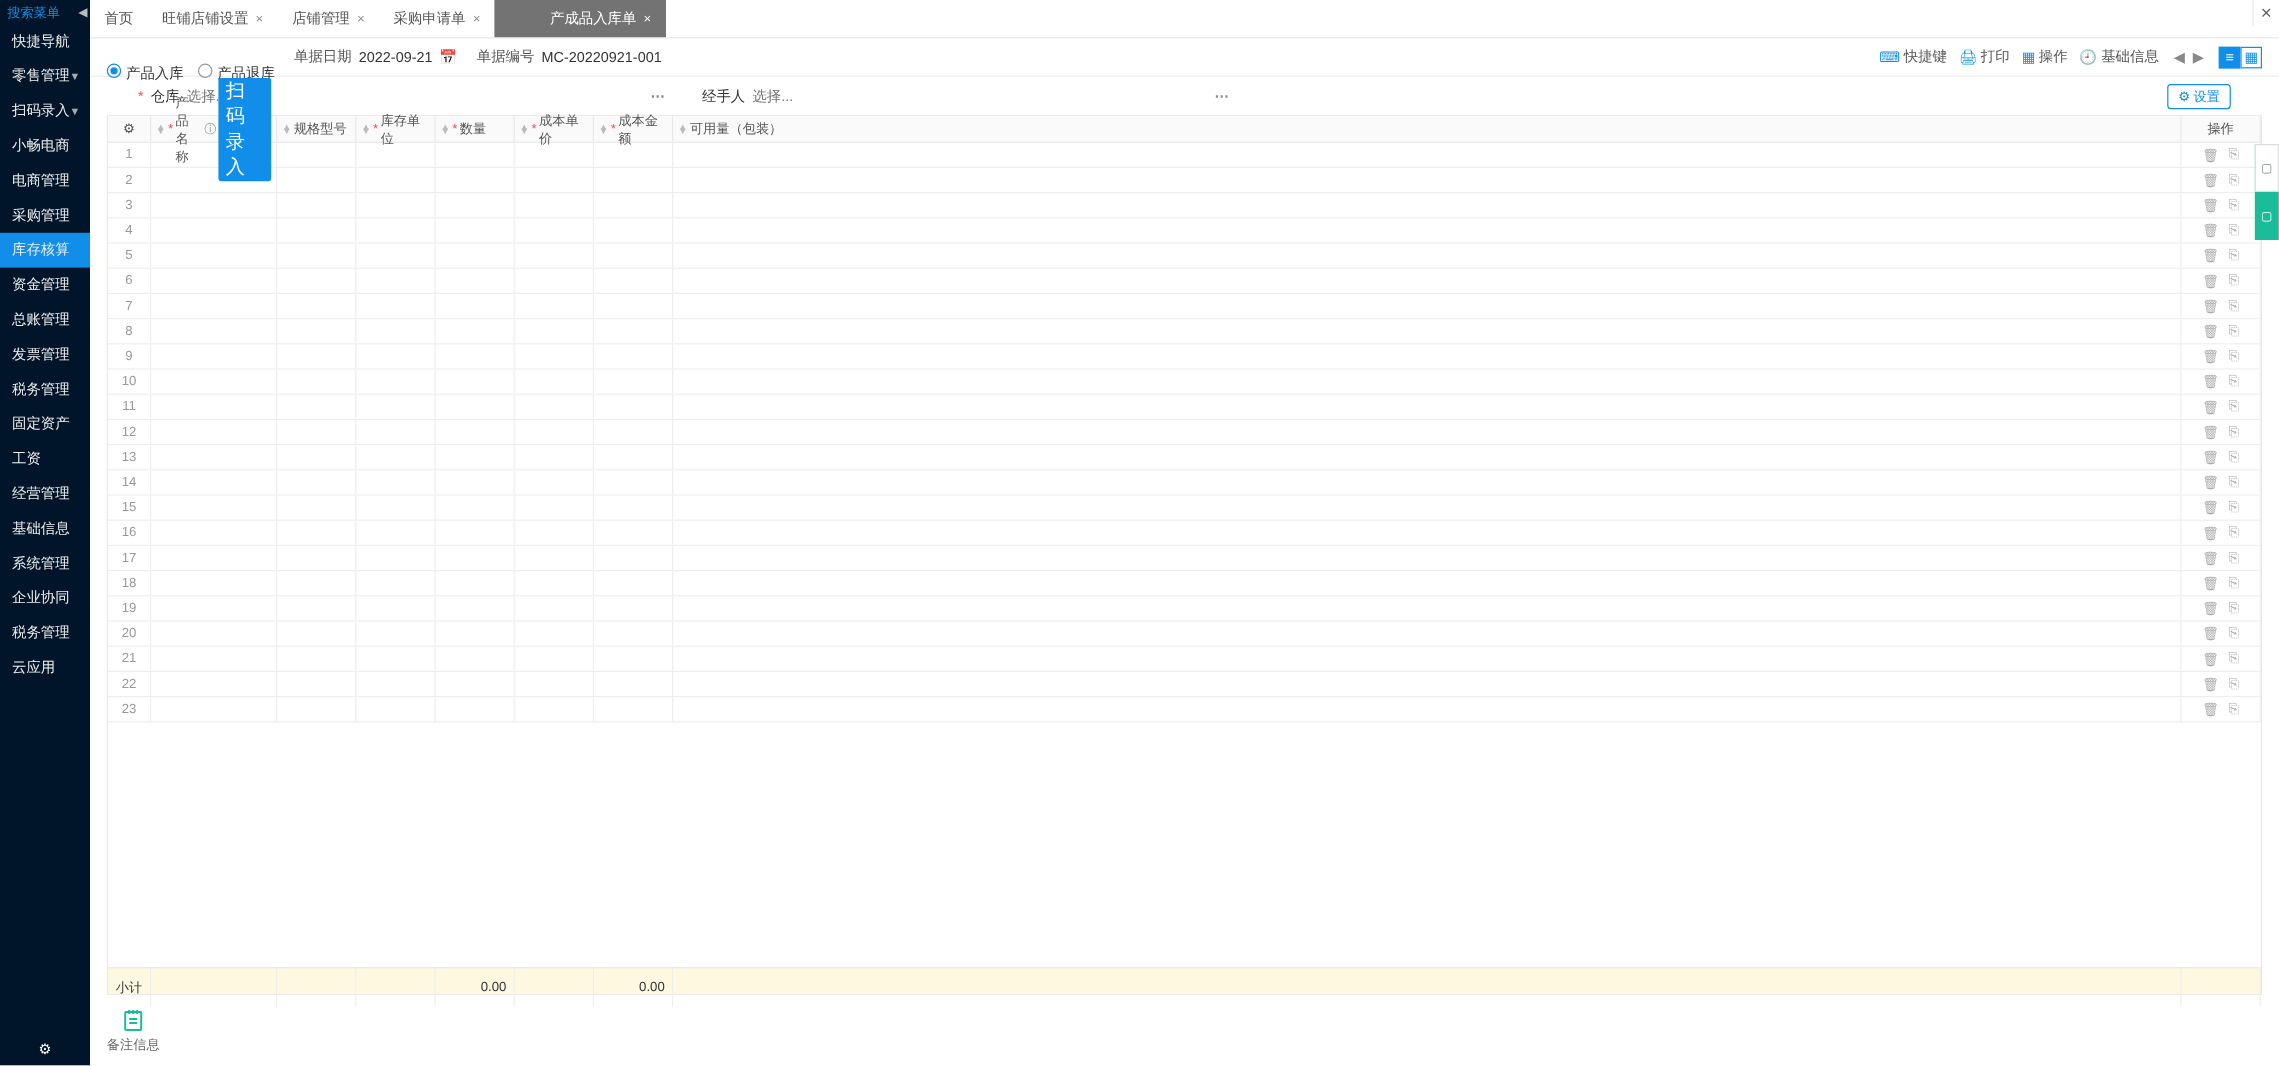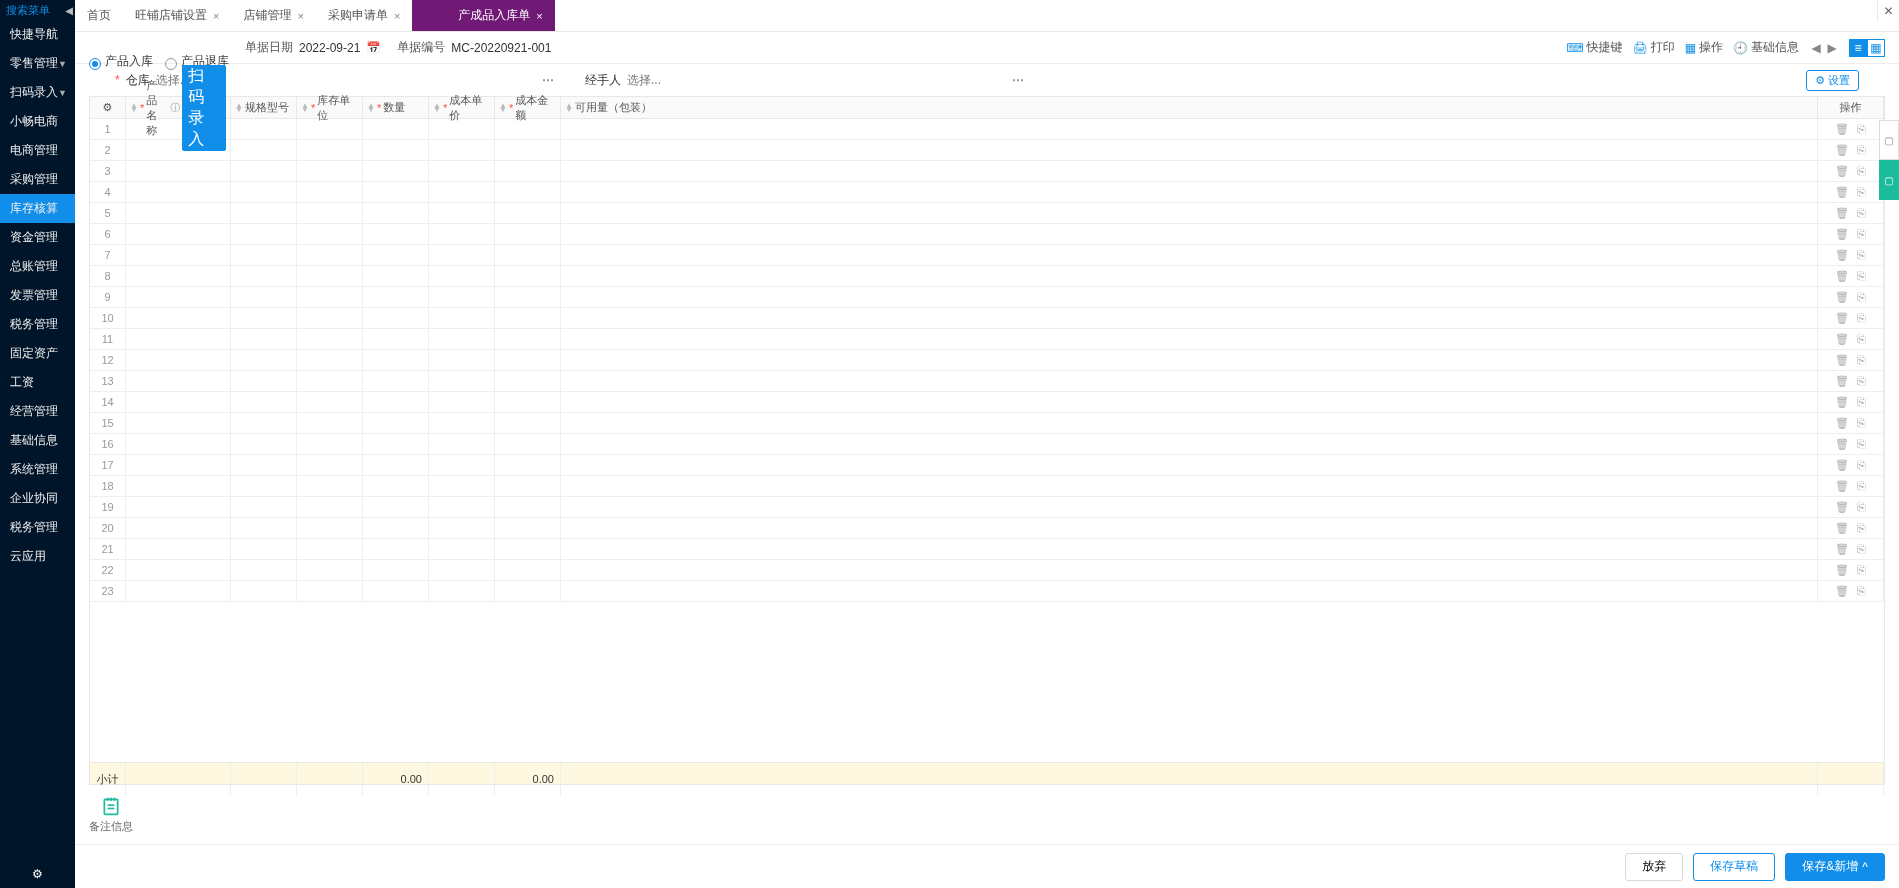--- a/index.html
+++ b/index.html
@@ -9,27 +9,27 @@
 .sidebar-search{height:20px;color:#108ee9;font-size:11px;padding:4px 6px;display:flex;align-items:center;position:relative;}
 .sidebar-search .collapse{position:absolute;right:2px;color:#bbb;font-size:10px;}
 .sidebar-items{flex:1;overflow-y:auto;}
 .sidebar-item{height:29px;display:flex;align-items:center;padding:0 10px;color:#eee;font-size:12px;cursor:pointer;white-space:nowrap;justify-content:space-between;}
 .sidebar-item.active{background:#108ee9;}
 .sidebar-item .caret{font-size:9px;color:#aaa;}
 .sidebar-footer{height:28px;display:flex;align-items:center;justify-content:center;color:#fff;}
 .main{flex:1;display:flex;flex-direction:column;min-width:0;}
 .tabs{height:32px;display:flex;align-items:stretch;border-bottom:1px solid #e8e8e8;position:relative;}
 .tab{display:flex;align-items:center;padding:0 12px;font-size:12px;color:#555;cursor:pointer;gap:6px;}
-.tab.active{background:#701a75;color:#fff;padding-left:46px;}
+.tab.active{background:#737373;color:#fff;padding-left:46px;}
 .tab .x{font-size:11px;color:#888;}
 .tab.active .x{color:#fff;}
 .tab-close-all{position:absolute;right:0;top:0;width:22px;height:22px;display:flex;align-items:center;justify-content:center;border-left:1px solid #e8e8e8;cursor:pointer;color:#666;}
 .toolbar{height:32px;display:flex;align-items:center;padding:0 14px;border-bottom:1px solid #eee;gap:16px;}
 .radio-group{display:flex;gap:12px;align-items:center;}
-.radio{display:flex;align-items:flex-end;gap:4px;cursor:pointer;margin-top:28px;}
+.radio{display:flex;align-items:flex-start;gap:4px;cursor:pointer;margin-top:28px;}
 .radio .dot{width:12px;height:12px;border:1px solid #999;border-radius:50%;display:flex;align-items:center;justify-content:center;}
 .radio.checked .dot{border-color:#108ee9;}
 .radio.checked .dot::after{content:"";width:6px;height:6px;background:#108ee9;border-radius:50%;}
 .field{display:flex;align-items:center;gap:6px;}
 .field-label{color:#555;}
 .date-val{color:#333;}
 .date-ico{color:#bbb;}
 .toolbar-right{margin-left:auto;display:flex;align-items:center;gap:10px;}
 .tb-btn{display:flex;align-items:center;gap:3px;color:#555;cursor:pointer;}
 .tb-btn .ico{color:#108ee9;}
@@ -639,31 +639,19 @@
             <line x1="8" y1="2" x2="8" y2="6"></line>
             <line x1="12" y1="2" x2="12" y2="6"></line>
             <line x1="16" y1="2" x2="16" y2="6"></line>
             <line x1="8" y1="11" x2="16" y2="11"></line>
             <line x1="8" y1="15" x2="16" y2="15"></line>
           </svg>
         <span>备注信息</span>
       </div>
     </div>
 
-    <div class="footer">
-      <button class="btn">
-          <span>放弃</span>
-        </button>
-      <button class="btn outline">
-          <span>保存草稿</span>
-        </button>
-      <button class="btn primary">
-          <span>保存&amp;新增</span>
-          <span>^</span>
-        </button>
-    </div>
   </div>
 </div>
 
 <div class="side-tabs">
   <div class="side-tab">▢</div>
   <div class="side-tab active">▢</div>
 </div>
 
 </body></html>

